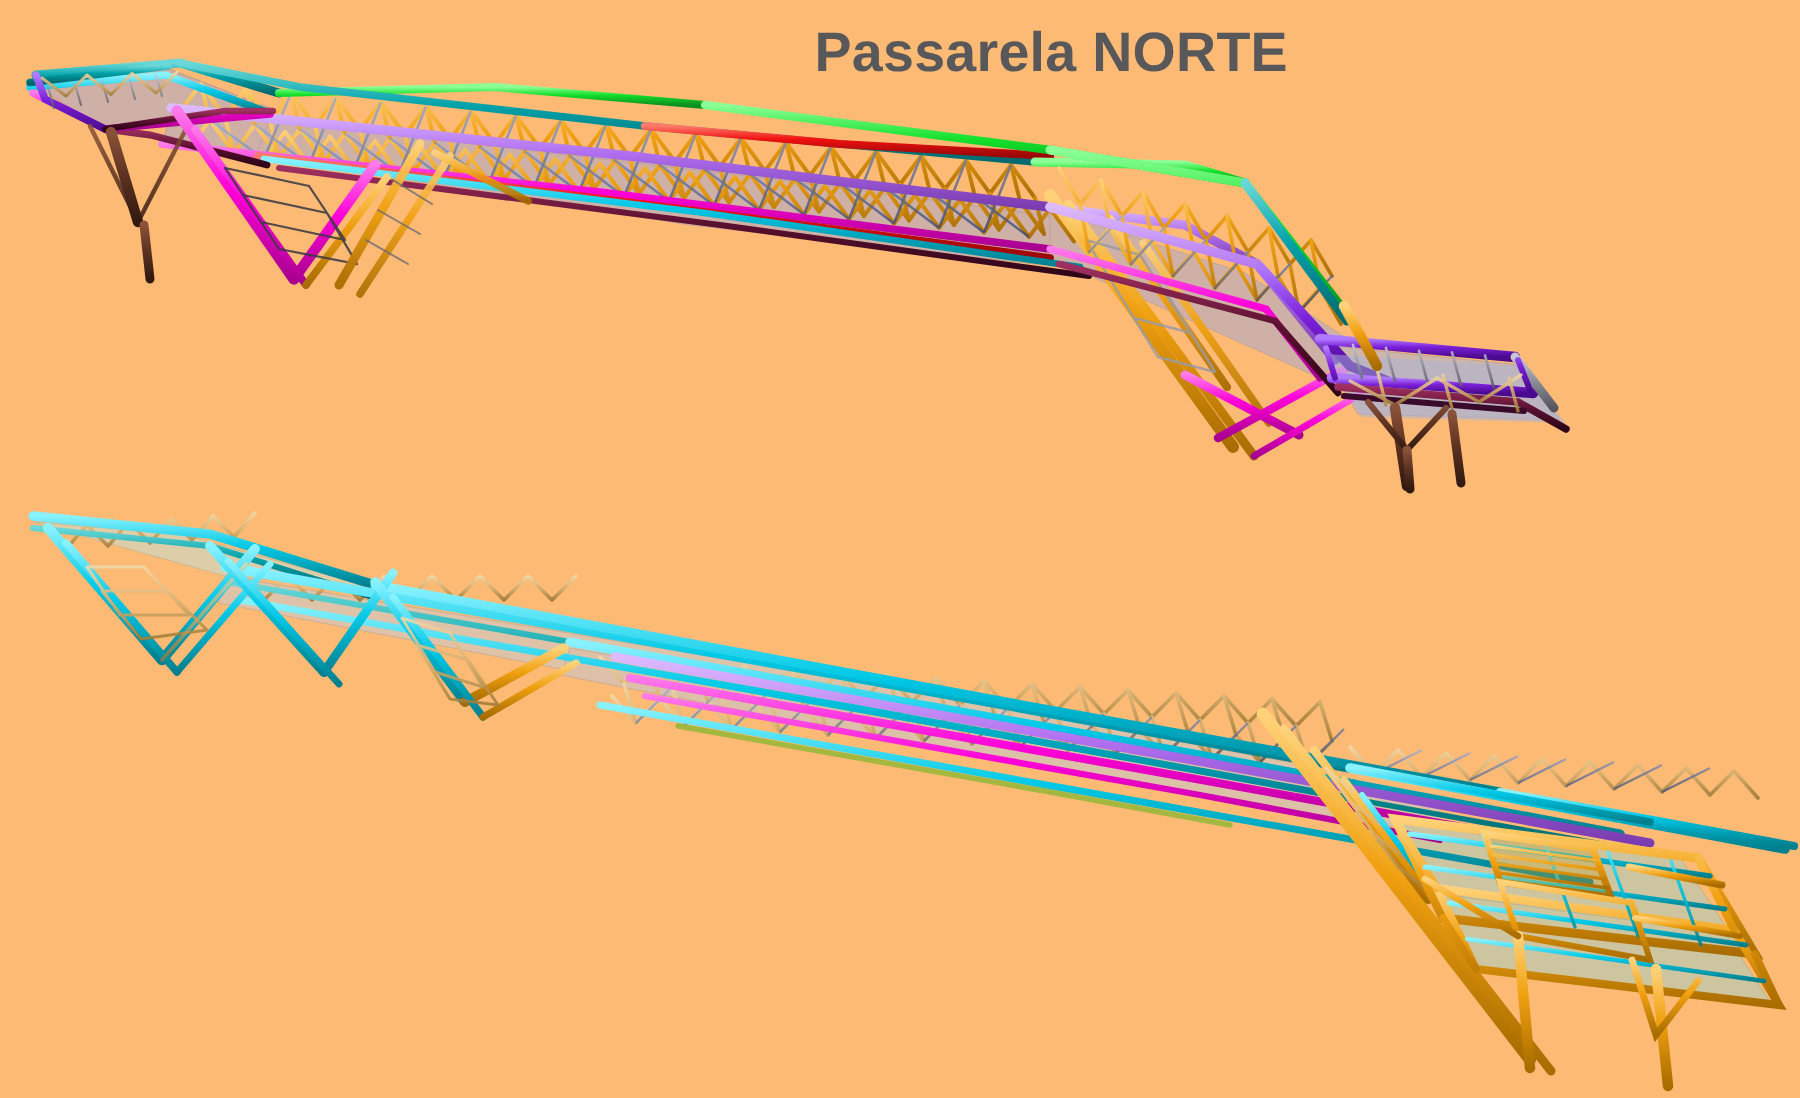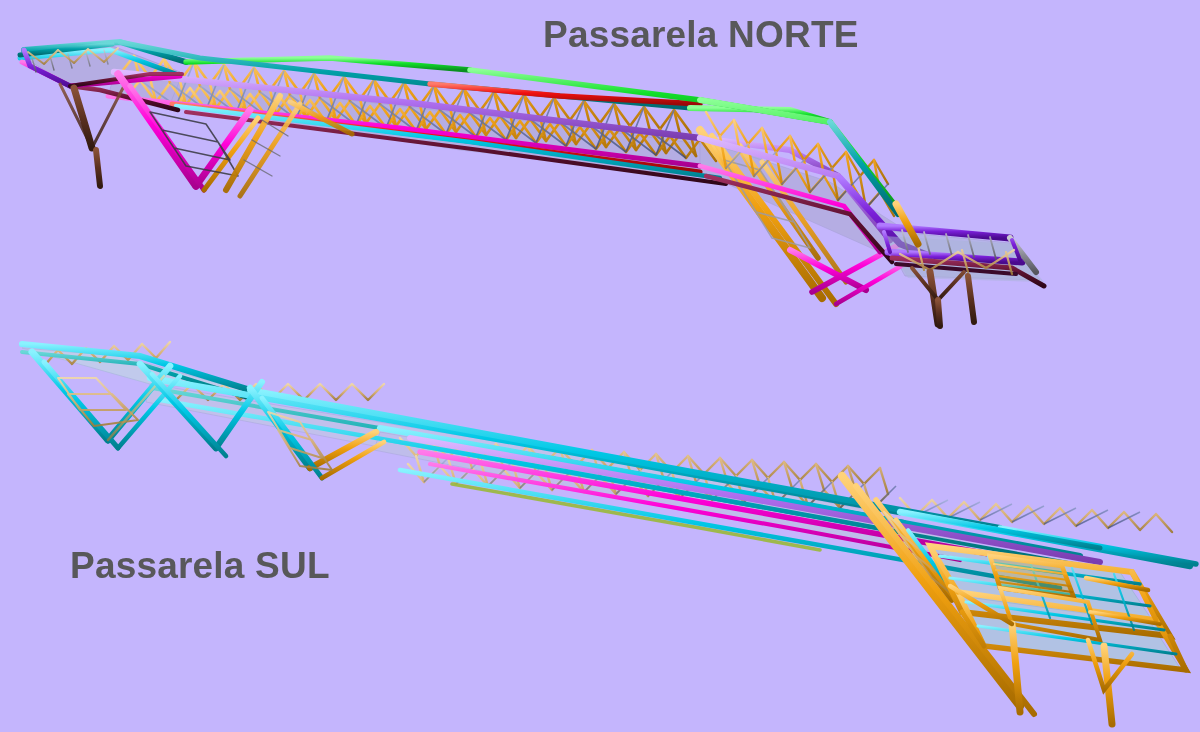--- a/index.html
+++ b/index.html
@@ -1,18 +1,18 @@
 <!DOCTYPE html>
 <html><head>
 <meta charset="utf-8">
 <style>
   html,body{margin:0;padding:0;background:#ffffff;}
   body{width:1200px;height:732px;overflow:hidden;
        font-family:"Liberation Sans","DejaVu Sans",sans-serif;}
-  #stage{position:relative;width:1200px;height:732px;background:#c4b5fd;}
+  #stage{position:relative;width:1200px;height:732px;background:#fdba74;}
   .label{position:absolute;font-weight:bold;color:#58585a;white-space:nowrap;
          letter-spacing:.2px;}
   #title-norte{left:543px;top:14px;font-size:37px;}
   #title-sul{left:70px;top:545px;font-size:37px;}
   svg.model{position:absolute;left:0;top:0;width:1200px;height:732px;
             overflow:visible;pointer-events:none;}
 </style>
 </head>
 <body>
 
@@ -396,15 +396,14 @@
 
       <path d="M1012,624 L1020,712" stroke="url(#gOra)" stroke-width="7"></path>
       <path d="M1104,646 L1112,724" stroke="url(#gOra)" stroke-width="7"></path>
       <path d="M1088,640 L1104,690 L1132,654" stroke="url(#gOra)" stroke-width="4.6"></path>
       <path d="M950,586 L1012,624" stroke="url(#gOra)" stroke-width="4.4"></path>
     </g>
   </svg>
 
   <div class="label" id="title-norte">Passarela NORTE</div>
 
-  <div class="label" id="title-sul">Passarela SUL</div>
 
 </div>
 
 </body></html>

